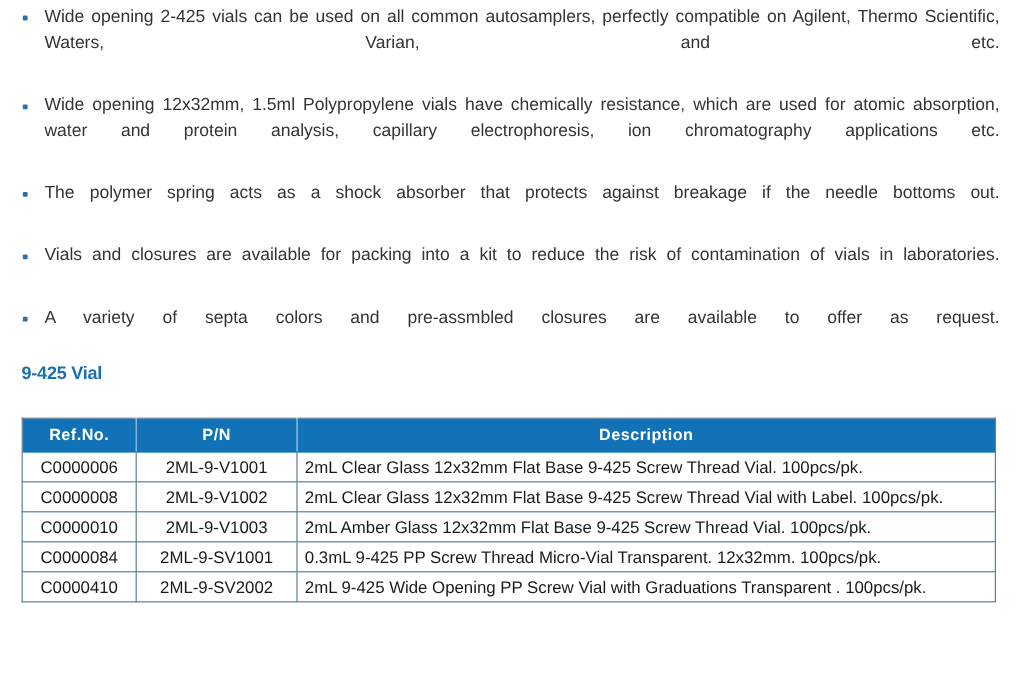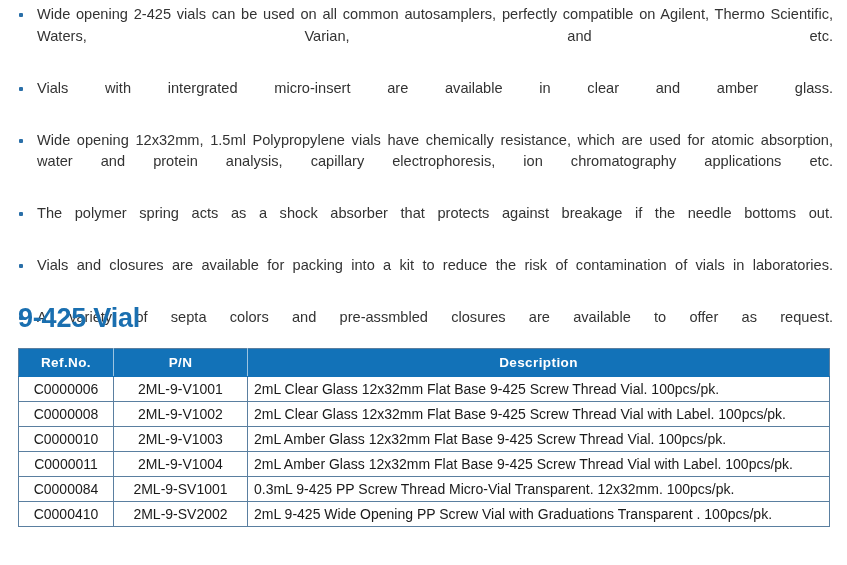--- a/index.html
+++ b/index.html
@@ -60,21 +60,21 @@
     width: 100%;
   }
 
   
   .section-title {
     margin: 0;
     padding: 0;
     position: absolute;
     left: 18px;
     top: 303px;
-    font-size: 27px;
+    font-size: 15px;
     font-weight: bold;
     color: #1a6fb0;
     letter-spacing: -0.2px;
   }
 
   
   .product-table-wrap {
     position: absolute;
     left: 18px;
     top: 348px;
@@ -124,24 +124,20 @@
 
 <div class="page">
 
   <ul class="feature-list">
     <li class="feature-item">
       <span class="bullet"></span>
       <span class="txt">Wide opening 2-425 vials can be used on all common autosamplers, perfectly compatible on Agilent, Thermo Scientific, Waters, Varian, and etc.</span>
     </li>
     <li class="feature-item">
       <span class="bullet"></span>
-      <span class="txt">Vials with intergrated micro-insert are available in clear and amber glass.</span>
-    </li>
-    <li class="feature-item">
-      <span class="bullet"></span>
       <span class="txt">Wide opening 12x32mm, 1.5ml Polypropylene vials have chemically resistance, which are used for atomic absorption, water and protein analysis, capillary electrophoresis, ion chromatography applications etc.</span>
     </li>
     <li class="feature-item">
       <span class="bullet"></span>
       <span class="txt">The polymer spring acts as a shock absorber that protects against breakage if the needle bottoms out.</span>
     </li>
     <li class="feature-item">
       <span class="bullet"></span>
       <span class="txt">Vials and closures are available for packing into a kit to reduce the risk of contamination of vials in laboratories.</span>
     </li>
@@ -177,25 +173,20 @@
           <td class="td-ref">C0000008</td>
           <td class="td-pn">2ML-9-V1002</td>
           <td class="td-desc">2mL Clear Glass 12x32mm Flat Base 9-425 Screw Thread Vial with Label. 100pcs/pk.</td>
         </tr>
         <tr>
           <td class="td-ref">C0000010</td>
           <td class="td-pn">2ML-9-V1003</td>
           <td class="td-desc">2mL Amber Glass 12x32mm Flat Base 9-425 Screw Thread Vial. 100pcs/pk.</td>
         </tr>
         <tr>
-          <td class="td-ref">C0000011</td>
-          <td class="td-pn">2ML-9-V1004</td>
-          <td class="td-desc">2mL Amber Glass 12x32mm Flat Base 9-425 Screw Thread Vial with Label. 100pcs/pk.</td>
-        </tr>
-        <tr>
           <td class="td-ref">C0000084</td>
           <td class="td-pn">2ML-9-SV1001</td>
           <td class="td-desc">0.3mL 9-425 PP Screw Thread Micro-Vial Transparent. 12x32mm. 100pcs/pk.</td>
         </tr>
         <tr>
           <td class="td-ref">C0000410</td>
           <td class="td-pn">2ML-9-SV2002</td>
           <td class="td-desc">2mL 9-425 Wide Opening PP Screw Vial with Graduations Transparent . 100pcs/pk.</td>
         </tr>
       </tbody>

